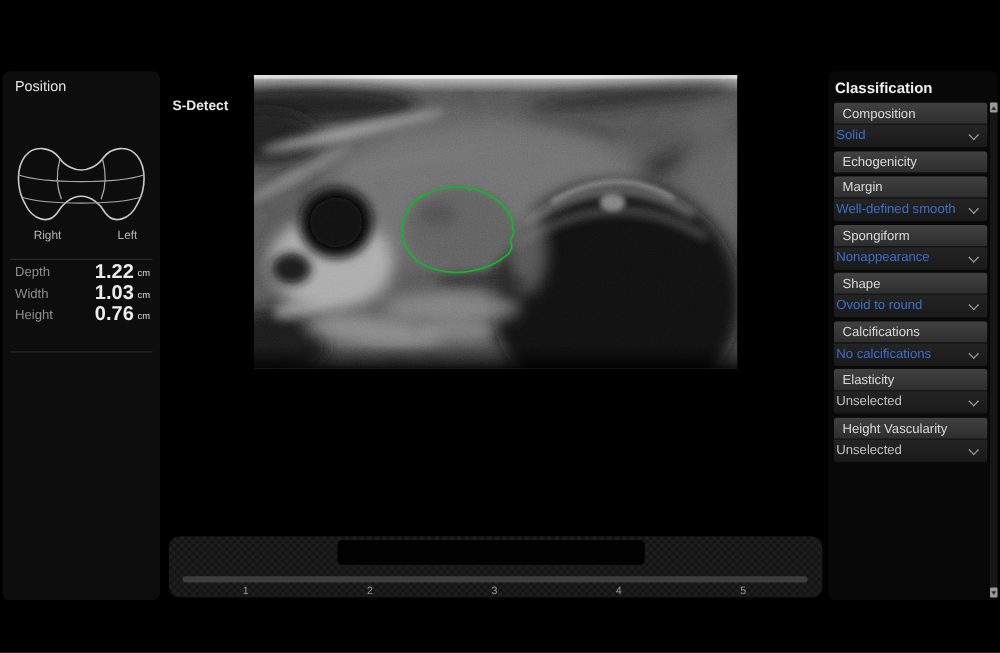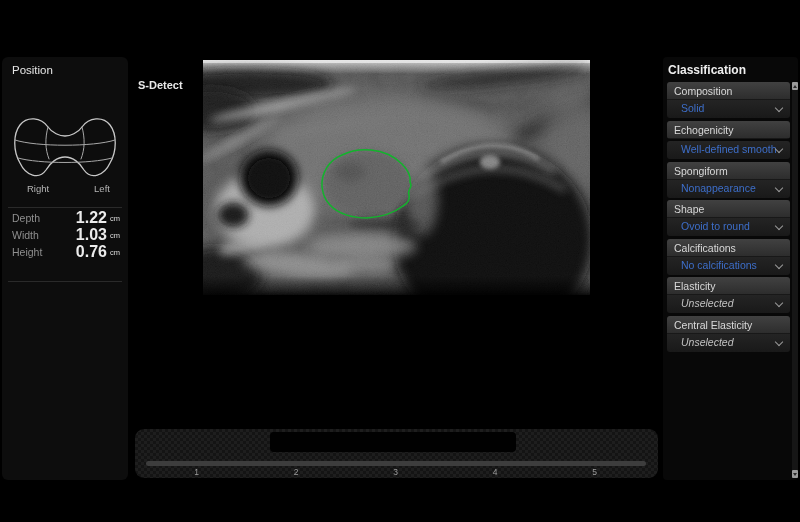--- a/index.html
+++ b/index.html
@@ -35,24 +35,24 @@
   #slider-track{position:absolute;left:11px;top:32px;width:500px;height:5px;background:#3d3d3d;border-radius:3px;}
   .tick{position:absolute;top:38px;width:20px;text-align:center;font-size:8.5px;color:#9c9c9c;}
 
   
   #right-panel{left:663px;top:57px;width:135px;height:423px;background:#080808;border-radius:4px;}
   #class-title{position:absolute;left:5px;top:6px;font-size:12px;font-weight:bold;color:#efefef;}
   #class-groups{position:absolute;left:4px;top:25px;width:123px;}
   .class-group{border-radius:3px;overflow:hidden;margin-bottom:2.5px;}
   .class-header{height:18px;line-height:18px;padding-left:7px;font-size:10.5px;color:#d9d9d9;
      background:linear-gradient(#414141,#2d2d2d);border-bottom:1px solid #181818;box-sizing:border-box;}
-  .class-value{position:relative;height:18px;line-height:17px;padding-left:14px;font-size:10.5px;
+  .class-value{position:relative;height:18px;line-height:17px;padding-left:2px;font-size:10.5px;
      background:linear-gradient(#242424,#191919);color:#c2c2c2;cursor:pointer;}
   .class-value .val.is-selected{color:#3d6ec9;}
-  .class-value .val.not-selected{color:#c2c2c2;font-style:italic;}
+  .class-value .val.not-selected{color:#c2c2c2;}
   .chev{position:absolute;right:8px;top:5px;width:5px;height:5px;
      border-right:1.5px solid #9a9a9a;border-bottom:1.5px solid #9a9a9a;transform:rotate(45deg);}
   #scrollbar{position:absolute;left:129px;top:25px;width:6px;height:396px;background:#161616;border-radius:2px;}
   .scroll-btn{position:absolute;left:0;width:6px;height:8px;background:#9a9a9a;border-radius:1px;}
   #scroll-up{top:0;} #scroll-down{bottom:0;}
   .tri-up{position:absolute;left:1px;top:2.5px;width:0;height:0;
      border-left:2px solid transparent;border-right:2px solid transparent;border-bottom:3px solid #2a2a2a;}
   .tri-down{position:absolute;left:1px;top:2.5px;width:0;height:0;
      border-left:2px solid transparent;border-right:2px solid transparent;border-top:3px solid #2a2a2a;}
 </style>
@@ -222,20 +222,21 @@
           <span class="chev"></span>
         </div>
       </div>
 
       <div class="class-group">
         <div class="class-header">Echogenicity</div>
       </div>
 
 
       <div class="class-group">
+        <div class="class-header">Margin</div>
         <div class="class-value">
           <span class="val is-selected">Well-defined smooth</span>
           <span class="chev"></span>
         </div>
       </div>
 
       <div class="class-group">
         <div class="class-header">Spongiform</div>
         <div class="class-value">
           <span class="val is-selected">Nonappearance</span>
@@ -261,21 +262,21 @@
 
       <div class="class-group">
         <div class="class-header">Elasticity</div>
         <div class="class-value">
           <span class="val not-selected">Unselected</span>
           <span class="chev"></span>
         </div>
       </div>
 
       <div class="class-group">
-        <div class="class-header">Central Elasticity</div>
+        <div class="class-header">Height Vascularity</div>
         <div class="class-value">
           <span class="val not-selected">Unselected</span>
           <span class="chev"></span>
         </div>
       </div>
     </div>
 
   <div id="scrollbar">
     <div id="scroll-up" class="scroll-btn">
         <span class="tri-up"></span>

